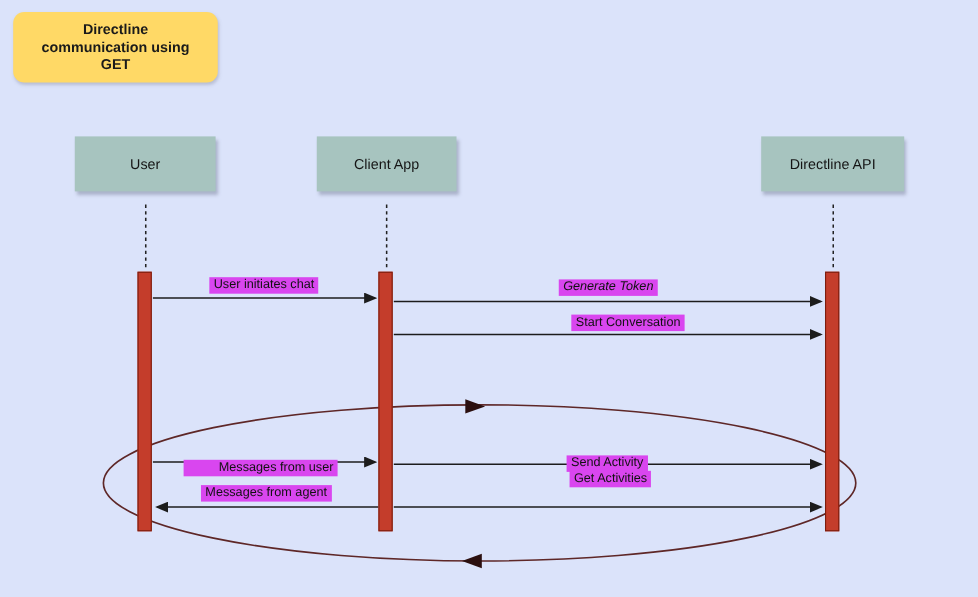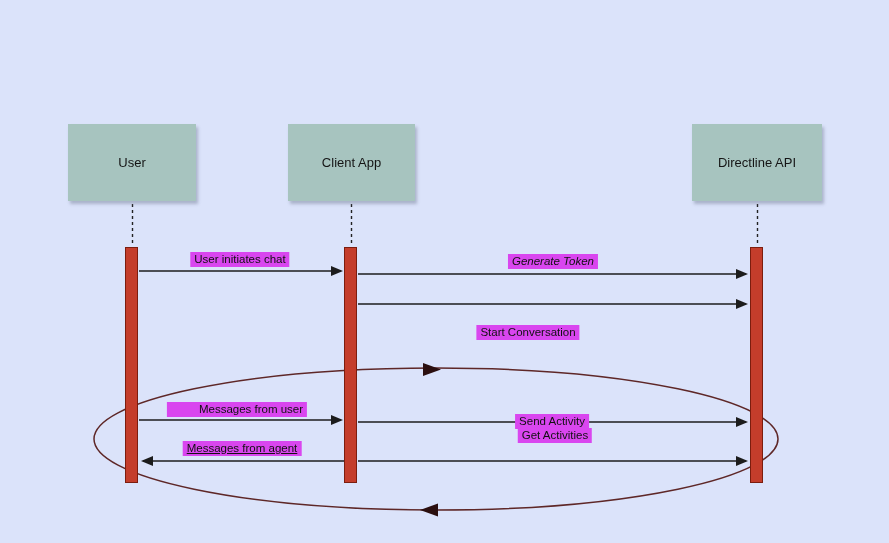--- a/index.html
+++ b/index.html
@@ -24,21 +24,21 @@
     font-size: 13px;
     font-weight: bold;
     color: #1a1a1a;
     text-align: center;
     line-height: 16px;
     box-shadow: 1px 2px 3px rgba(120,120,140,0.35);
   }
   .actor-box {
     position: absolute;
     top: 124px;
-    height: 77px;
+    height: 50px;
     background: #a7c4bf;
     box-shadow: 2px 3px 3px rgba(110,120,145,0.45);
     display: flex;
     align-items: center;
     justify-content: center;
     font-size: 13px;
     font-weight: 500;
     color: #151515;
   }
   #actor-user   { left: 68px;  width: 128px; }
@@ -93,36 +93,37 @@
 
     <line x1="139" y1="271" x2="341" y2="271" stroke="#1c1c1c" stroke-width="1.4" marker-end="url(#arrowhead)"></line>
     <line x1="358" y1="274" x2="746" y2="274" stroke="#1c1c1c" stroke-width="1.4" marker-end="url(#arrowhead)"></line>
     <line x1="358" y1="304" x2="746" y2="304" stroke="#1c1c1c" stroke-width="1.4" marker-end="url(#arrowhead)"></line>
     <line x1="139" y1="420" x2="341" y2="420" stroke="#1c1c1c" stroke-width="1.4" marker-end="url(#arrowhead)"></line>
     <line x1="358" y1="422" x2="746" y2="422" stroke="#1c1c1c" stroke-width="1.4" marker-end="url(#arrowhead)"></line>
     <line x1="344" y1="461" x2="143" y2="461" stroke="#1c1c1c" stroke-width="1.4" marker-end="url(#arrowhead)"></line>
     <line x1="358" y1="461" x2="746" y2="461" stroke="#1c1c1c" stroke-width="1.4" marker-end="url(#arrowhead)"></line>
   </svg>
 
+  <div class="title-box">Directline communication using GET</div>
 
   <div class="actor-box" id="actor-user">
     <span>User</span>
   </div>
   <div class="actor-box" id="actor-client">
     <span>Client App</span>
   </div>
   <div class="actor-box" id="actor-api">
     <span>Directline API</span>
   </div>
 
   <div class="activation-bar" id="bar-user"></div>
   <div class="activation-bar" id="bar-client"></div>
   <div class="activation-bar" id="bar-api"></div>
 
   <div class="msg-label" style="left:240px; top:252px;">User initiates chat</div>
   <div class="msg-label" style="left:553px; top:254px;font-style:italic;">Generate Token</div>
-  <div class="msg-label" style="left:528px; top:286px;margin-top:39px;">Start Conversation</div>
-  <div class="msg-label" style="left:237px; top:402px;padding-left:32px;">Messages from user</div>
+  <div class="msg-label" style="left:571px; top:286px;">Start Conversation</div>
+  <div class="msg-label" style="left:237px; top:418px;padding-left:32px;">Messages from user</div>
   <div class="msg-label" style="left:552px; top:414px;">Send Activity</div>
-  <div class="msg-label" style="left:242px; top:441px;text-decoration:underline;">Messages from agent</div>
+  <div class="msg-label" style="left:242px; top:441px;">Messages from agent</div>
   <div class="msg-label" style="left:555px; top:428px;">Get Activities</div>
 
 </div>
 
 </body></html>

